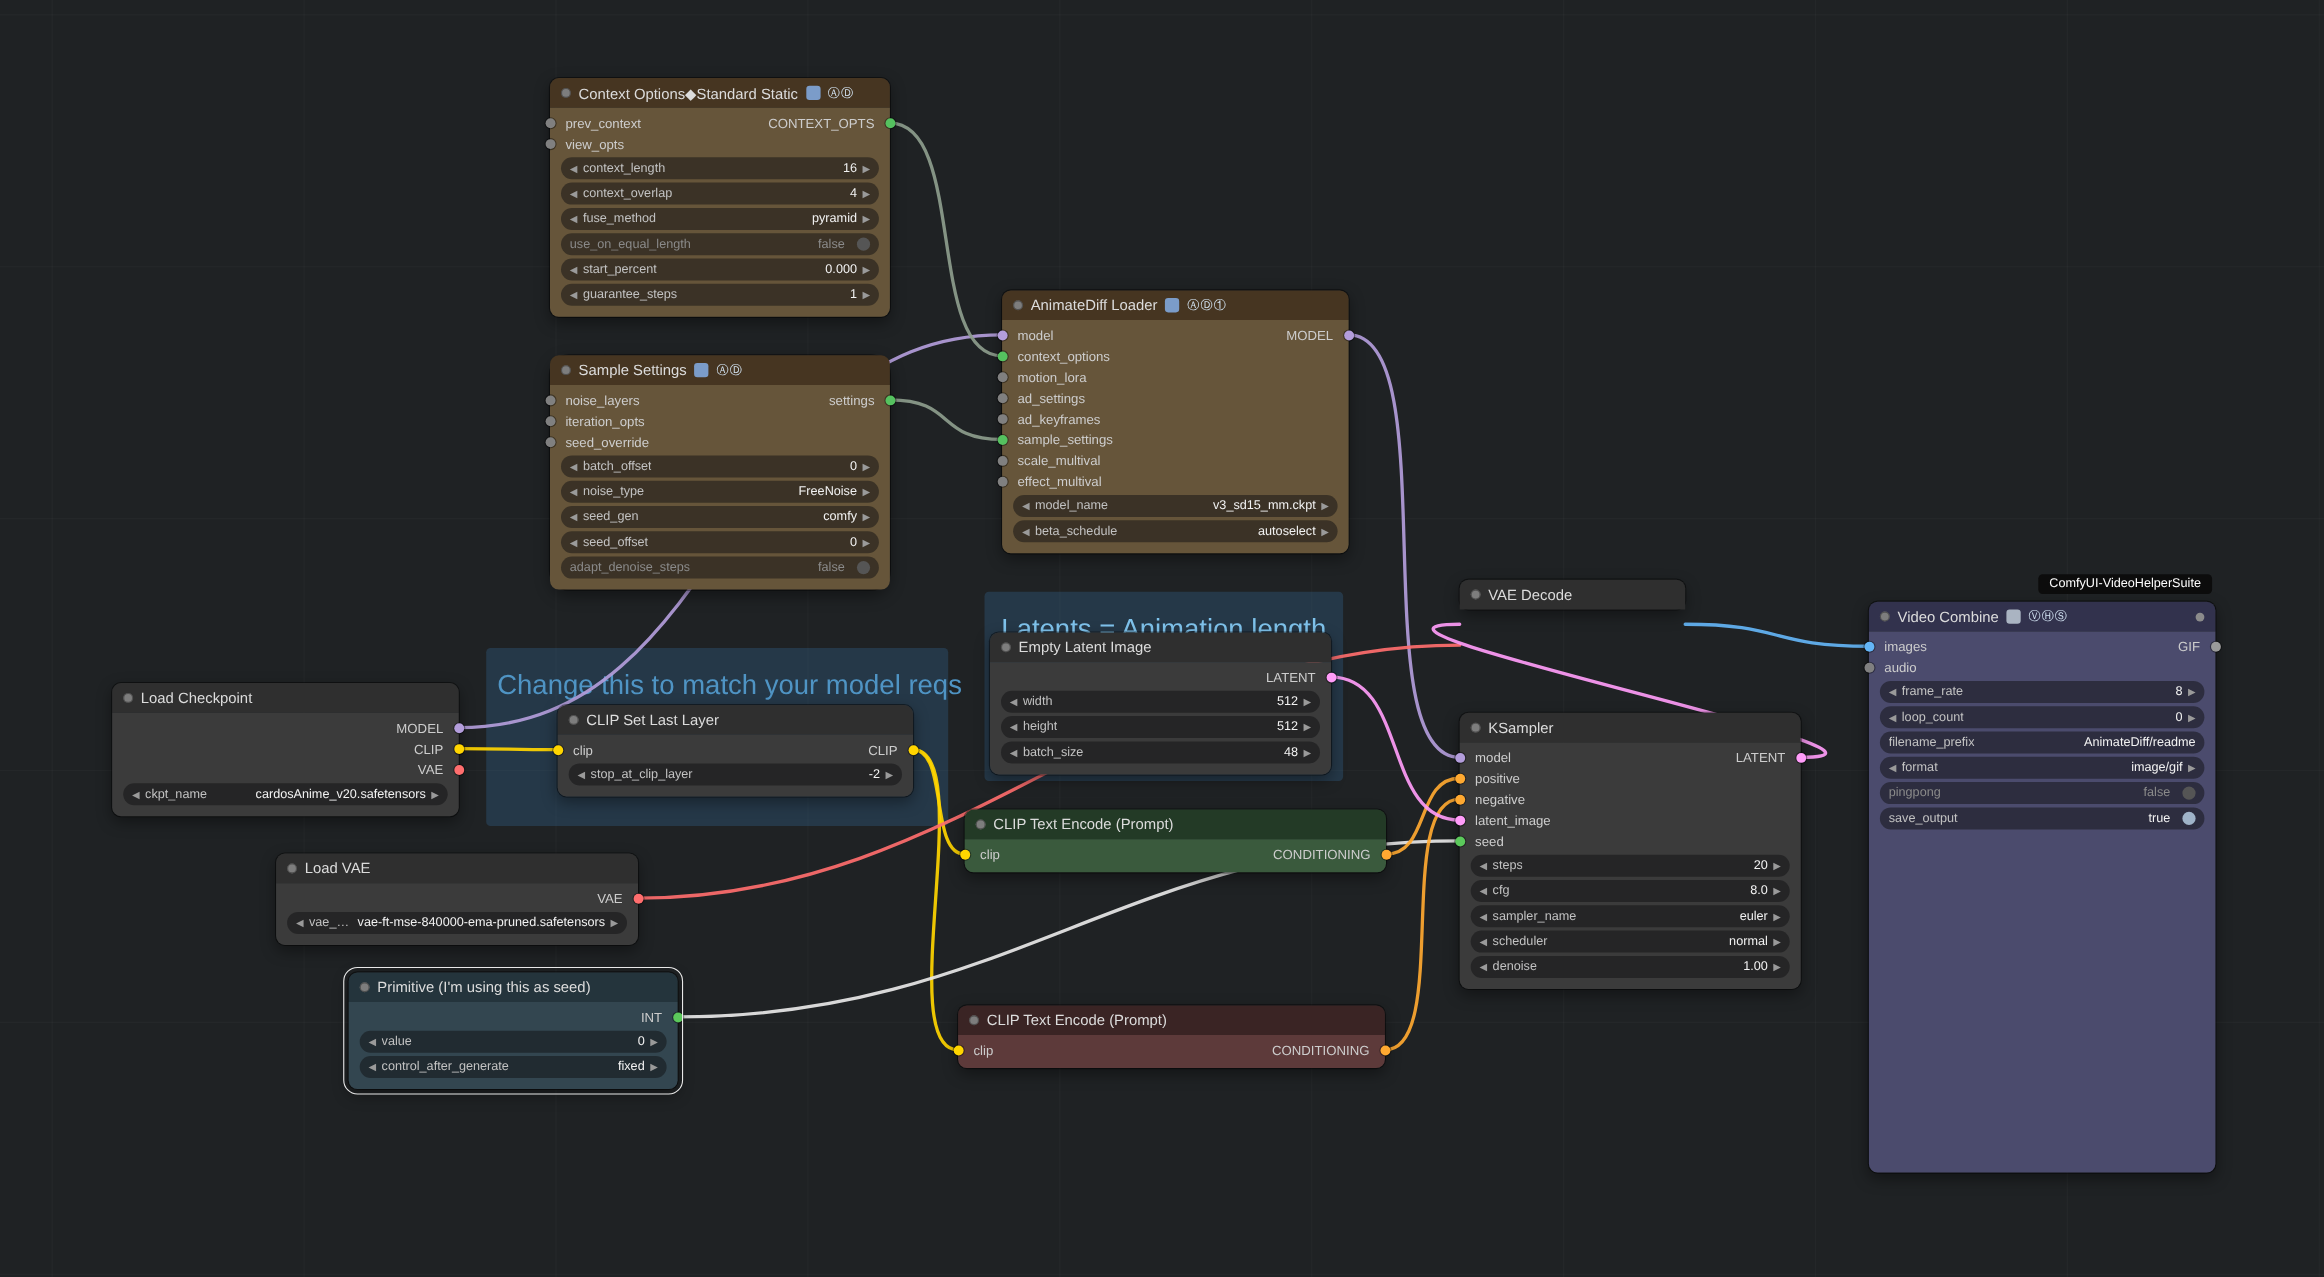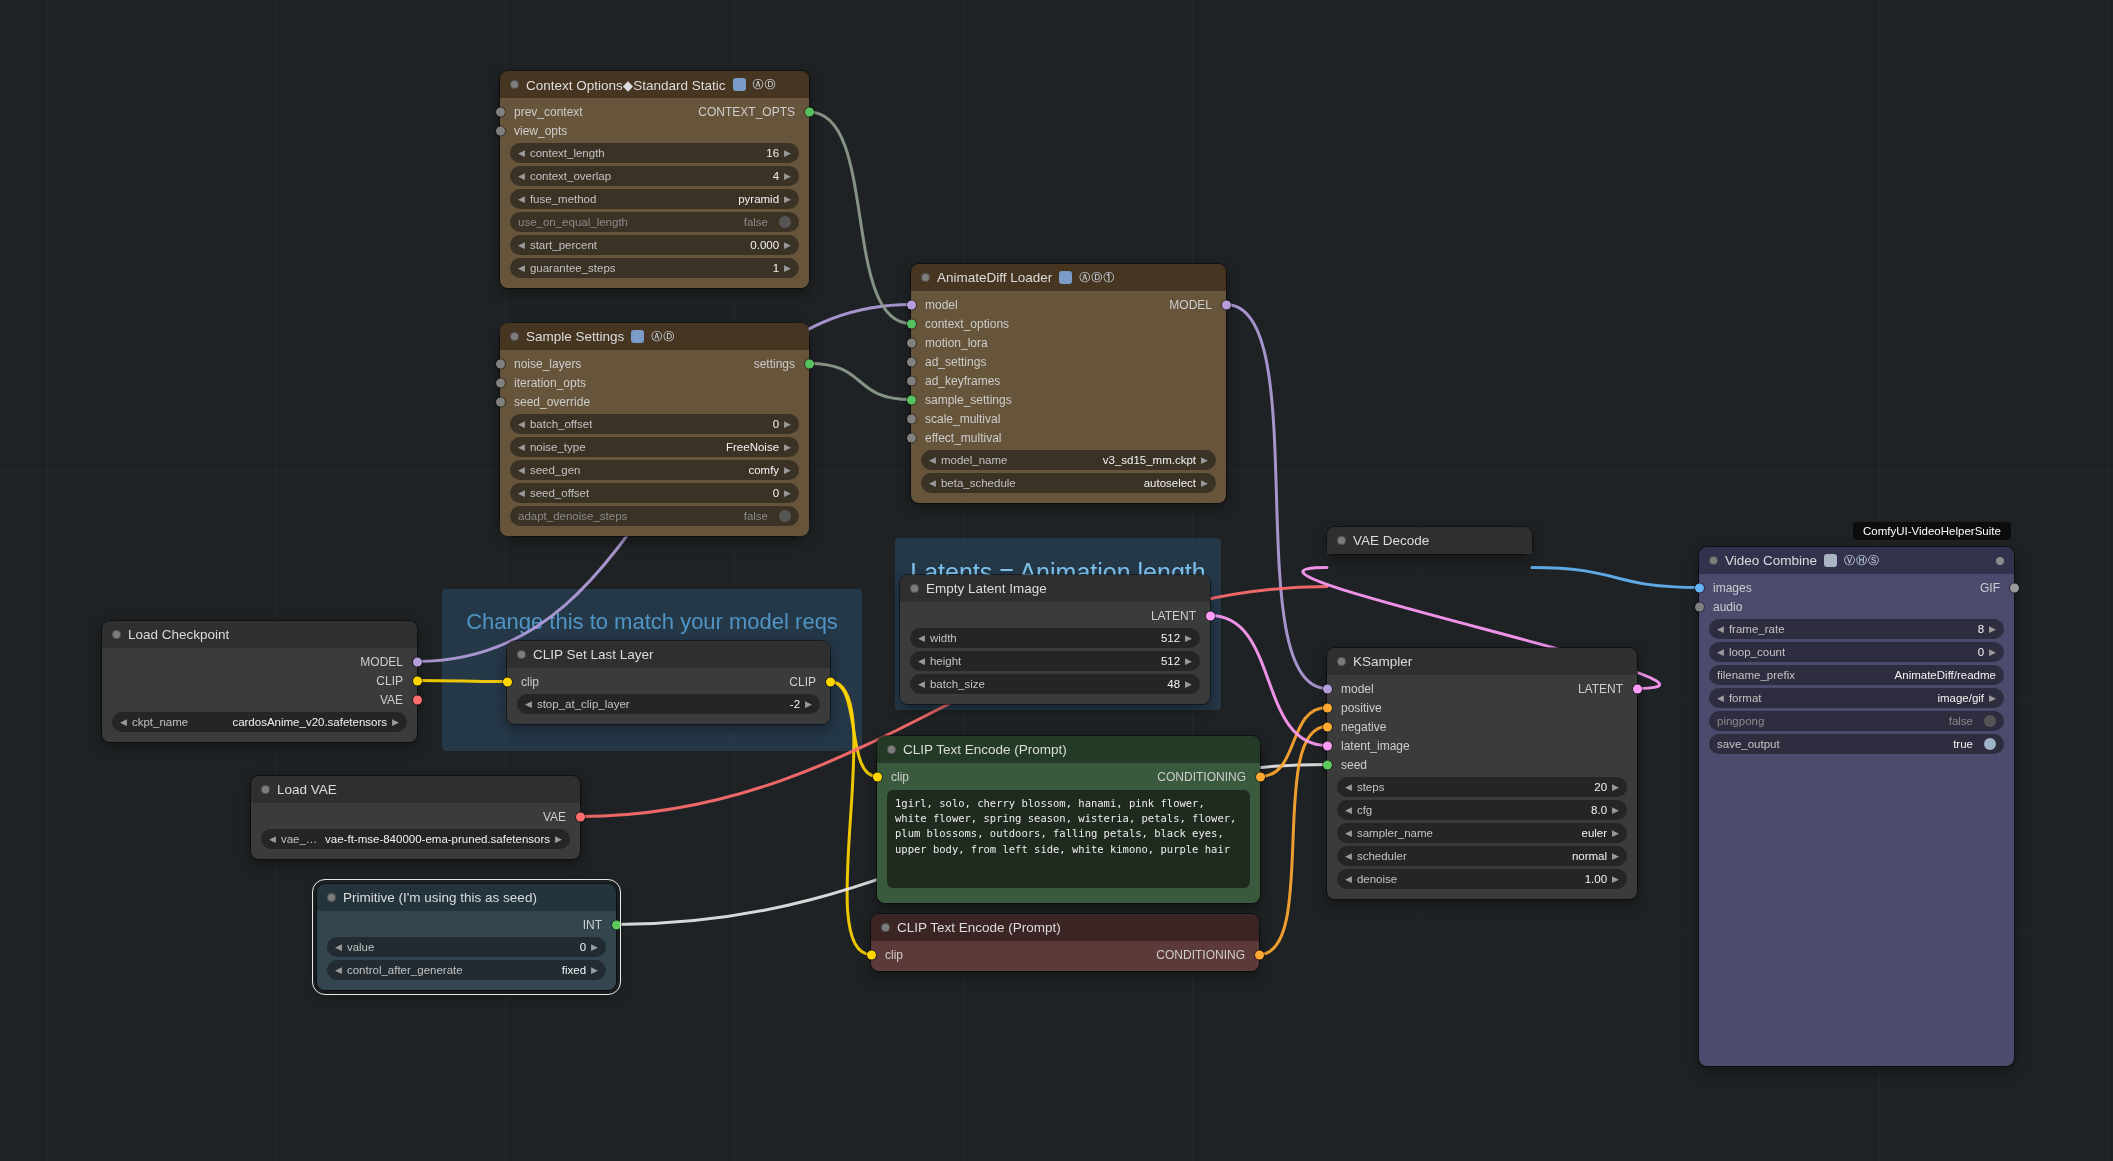--- a/index.html
+++ b/index.html
@@ -9,21 +9,21 @@
     background-image:
       linear-gradient(rgba(255,255,255,0.025) 1px, transparent 1px),
       linear-gradient(90deg, rgba(255,255,255,0.025) 1px, transparent 1px);
     background-size:229px 229px;
     background-position:47px 13px;
     font-family:"Liberation Sans", sans-serif;
   }
   
   .group{position:absolute;z-index:1;background:rgba(52,110,155,0.30);border-radius:4px;}
   .gtitle{padding:20px 10px;white-space:nowrap;text-align:center;}
-  .group.reqs .gtitle{color:#4f94c4;font-size:22px;}
+  .group.reqs .gtitle{color:#4f94c4;font-size:25px;}
   .group.latents .gtitle{color:#7fc3ec;font-size:25px;}
   
   .wires{position:absolute;left:0;top:0;z-index:2;pointer-events:none;}
   .wires path{fill:none;stroke-width:3;stroke-linecap:round;opacity:0.92;}
   
   .node{position:absolute;z-index:3;border-radius:8px;color:#ccc;
         box-shadow:0 0 0 1px rgba(0,0,0,.45), 0 5px 14px rgba(0,0,0,.4);}
   .title{height:27px;display:flex;align-items:center;gap:7px;padding:0 10px;
          border-radius:8px 8px 0 0;font-size:13.5px;color:#dcdcdc;white-space:nowrap;overflow:hidden;}
   .body{padding:4px 0 7px;border-radius:0 0 8px 8px;}
@@ -388,21 +388,20 @@
       <span class="tdot"></span>
       <span>CLIP Text Encode (Prompt)</span>
     </div>
     <div class="body">
       <div class="row">
         <span class="dot l" style="background: rgb(255, 213, 0);"></span>
         <span class="in-label">clip</span>
         <span class="out-label">CONDITIONING</span>
         <span class="dot r" style="background: rgb(255, 169, 49);"></span>
       </div>
-      <div class="prompt">1girl, solo, cherry blossom, hanami, pink flower, white flower, spring season, wisteria, petals, flower, plum blossoms, outdoors, falling petals, black eyes, upper body, from left side, white kimono, purple hair</div>
     </div>
   </div>
 
   <div class="node n-red" style="left:871px;top:914px;width:388px;">
     <div class="title">
       <span class="tdot"></span>
       <span>CLIP Text Encode (Prompt)</span>
     </div>
     <div class="body">
       <div class="row">

